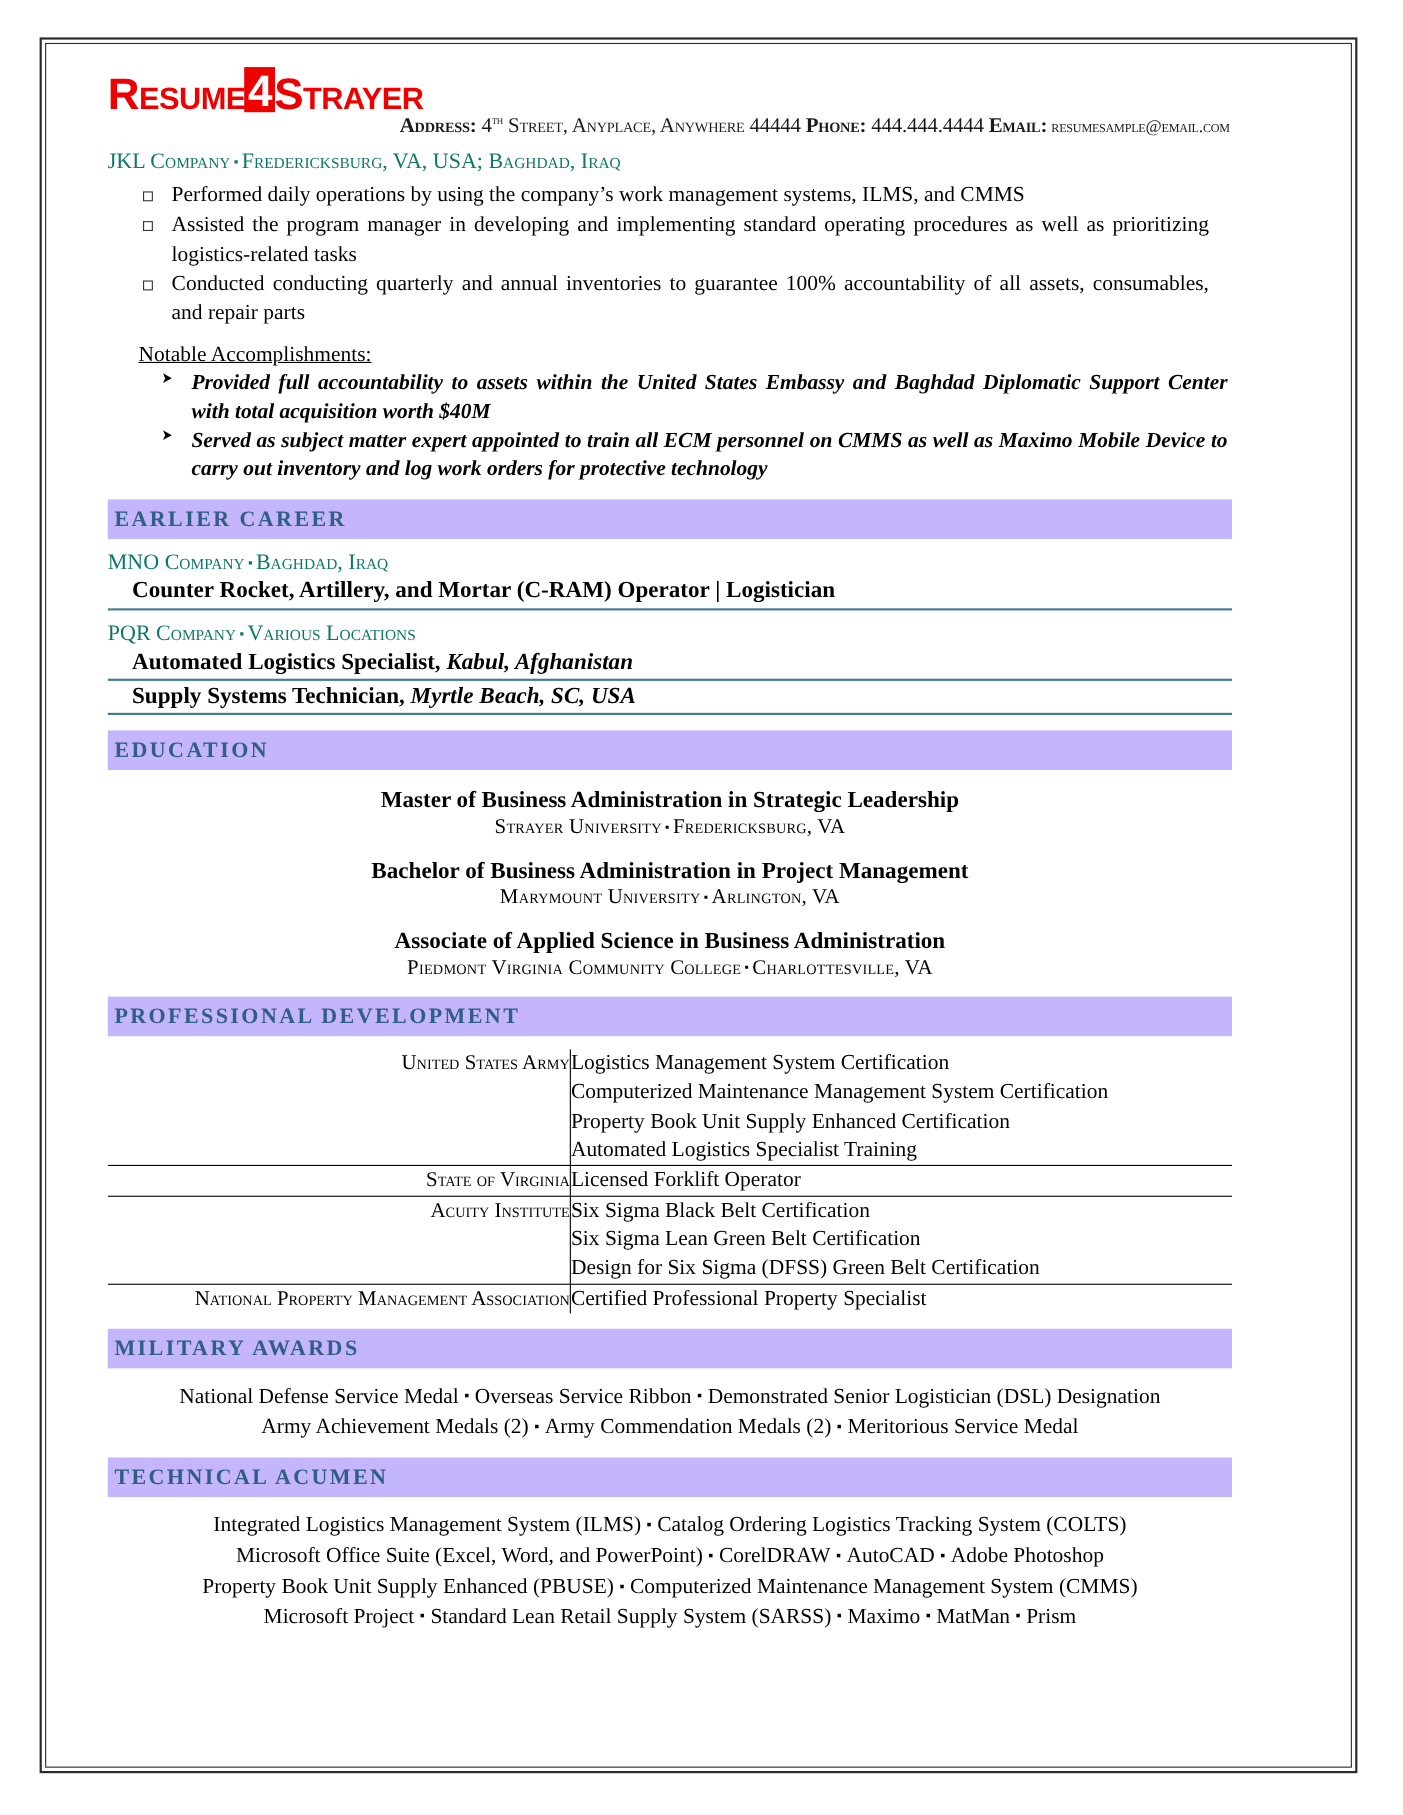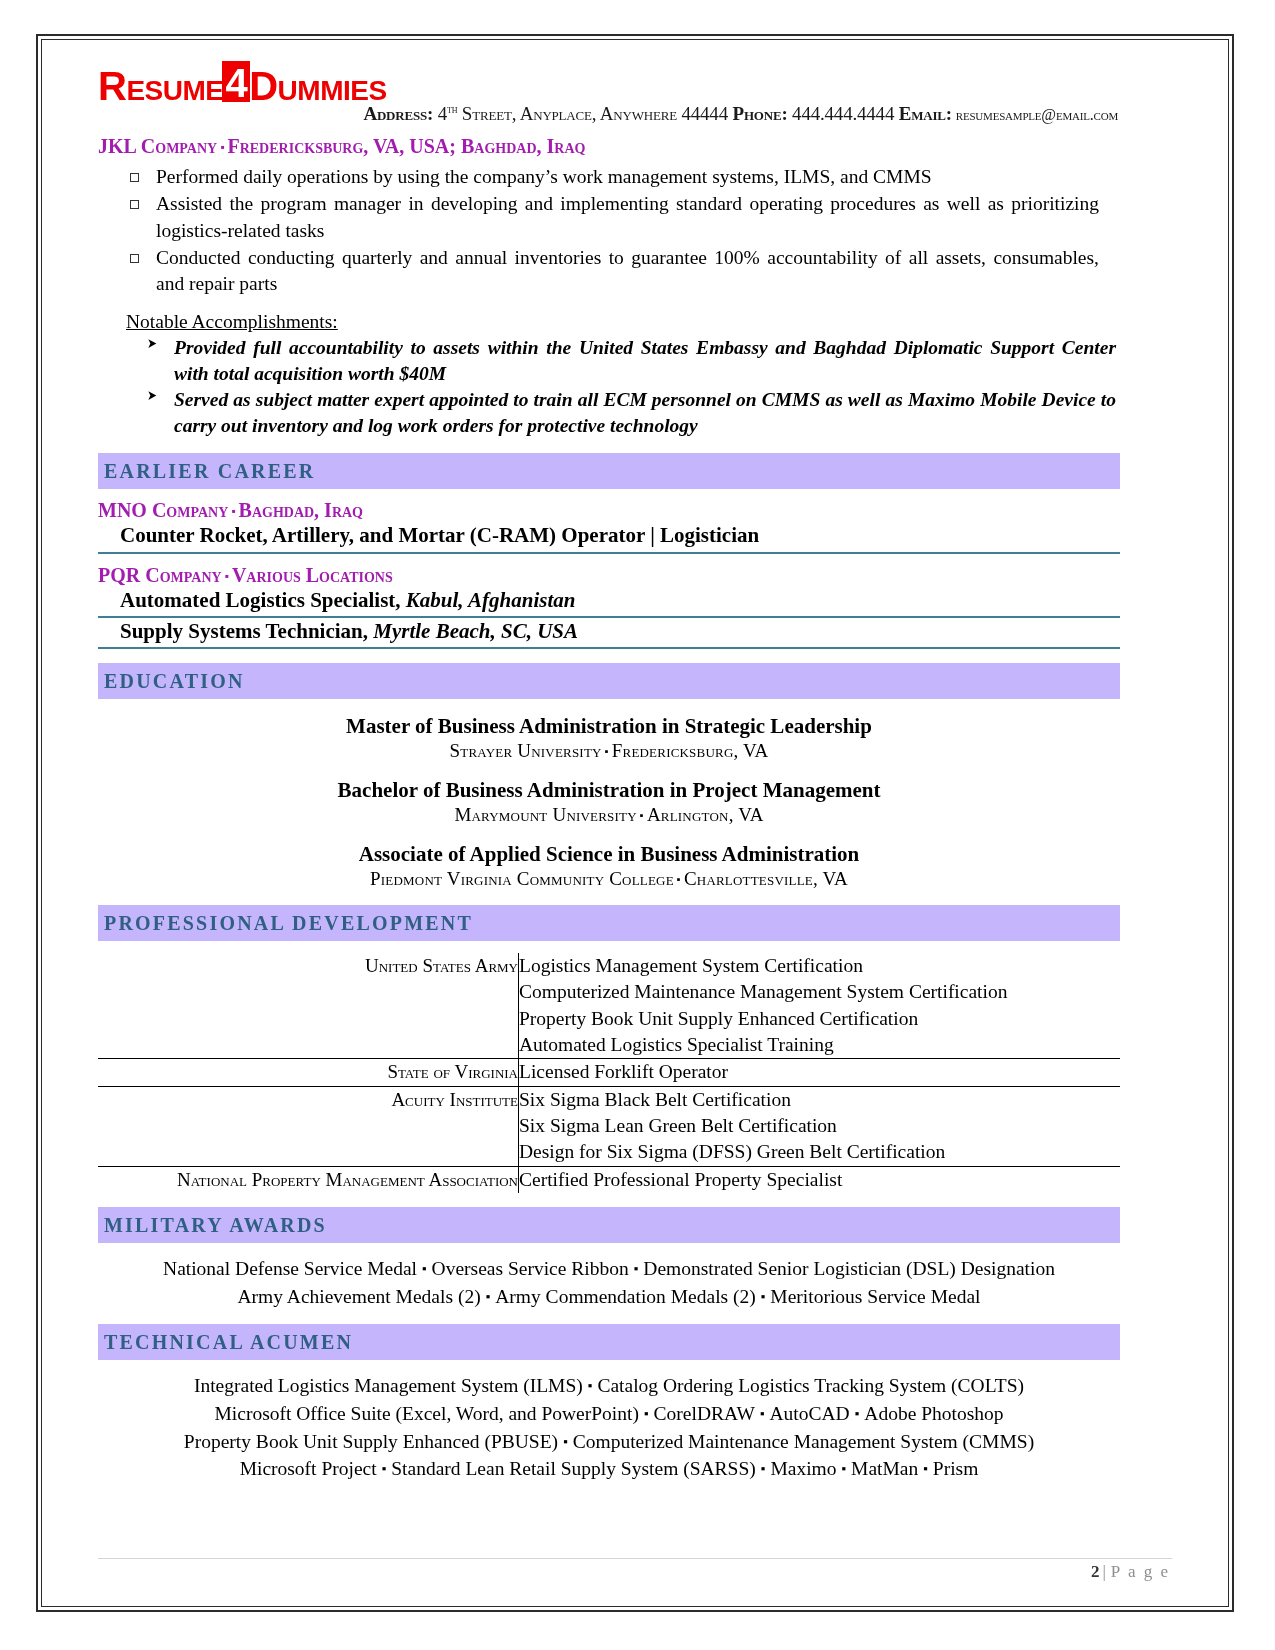--- a/index.html
+++ b/index.html
@@ -77,25 +77,24 @@
     padding-right: 2px;
   }
   .contact-line b { font-weight: bold; }
   .contact-line .sup { font-size: 12px; vertical-align: super; }
   .contact-line .email { font-size: 16px; }
 
   
   .company-line {
     font-variant: small-caps;
     font-size: 20px;
-    color: #a21caf;
+    color: #0f766e;
     letter-spacing: 0px;
     margin-top: 10px;
     line-height: 1.15;
-    font-weight: bold;
   }
   .company-line .sq {
     font-size: 12px;
     vertical-align: 2px;
     padding: 0 3px;
   }
   .title-row {
     display: flex;
     justify-content: space-between;
     align-items: baseline;
@@ -272,21 +271,21 @@
 </style>
 </head>
 <body>
 
 <div class="page-outer">
   <div class="page-inner"></div>
 
   <div class="page-content">
 
     <div class="letterhead">
-      <div class="brand"><span>Resume</span><span class="four">4</span><span>Dummies</span></div>
+      <div class="brand"><span>Resume</span><span class="four">4</span><span>Strayer</span></div>
       <div class="contact-line"><b>Address:</b> <span>4</span><span class="sup">th</span><span> Street, Anyplace, Anywhere 44444 </span><b>Phone:</b><span> 444.444.4444 </span><b>Email:</b><span class="email"> resumesample@email.com</span></div>
     </div>
 
     <div class="company-line"><span>JKL Company</span><span class="sq">▪</span><span>Fredericksburg, VA, USA; Baghdad, Iraq</span></div>
     <ul class="duties">
       <li>Performed daily operations by using the company’s work management systems, ILMS, and CMMS</li>
       <li>Assisted the program manager in developing and implementing standard operating procedures as well as prioritizing logistics-related tasks</li>
       <li>Conducted conducting quarterly and annual inventories to guarantee 100% accountability of all assets, consumables, and repair parts</li>
     </ul>
     <div class="notable-head">Notable Accomplishments:</div>
@@ -364,17 +363,13 @@
     <div class="section-band">TECHNICAL ACUMEN</div>
     <div class="center-block">
       <span class="line"><span>Integrated Logistics Management System (ILMS)</span><span class="sep">▪</span><span>Catalog Ordering Logistics Tracking System (COLTS)</span></span>
       <span class="line"><span>Microsoft Office Suite (Excel, Word, and PowerPoint)</span><span class="sep">▪</span><span>CorelDRAW</span><span class="sep">▪</span><span>AutoCAD</span><span class="sep">▪</span><span>Adobe Photoshop</span></span>
       <span class="line"><span>Property Book Unit Supply Enhanced (PBUSE)</span><span class="sep">▪</span><span>Computerized Maintenance Management System (CMMS)</span></span>
       <span class="line"><span>Microsoft Project</span><span class="sep">▪</span><span>Standard Lean Retail Supply System (SARSS)</span><span class="sep">▪</span><span>Maximo</span><span class="sep">▪</span><span>MatMan</span><span class="sep">▪</span><span>Prism</span></span>
     </div>
 
   </div>
 
-  <div class="footer">
-    <div class="footer-rule"></div>
-    <div class="footer-text"><b>2</b><span class="bar">|</span><span>P a g e</span></div>
-  </div>
 </div>
 
 </body></html>

